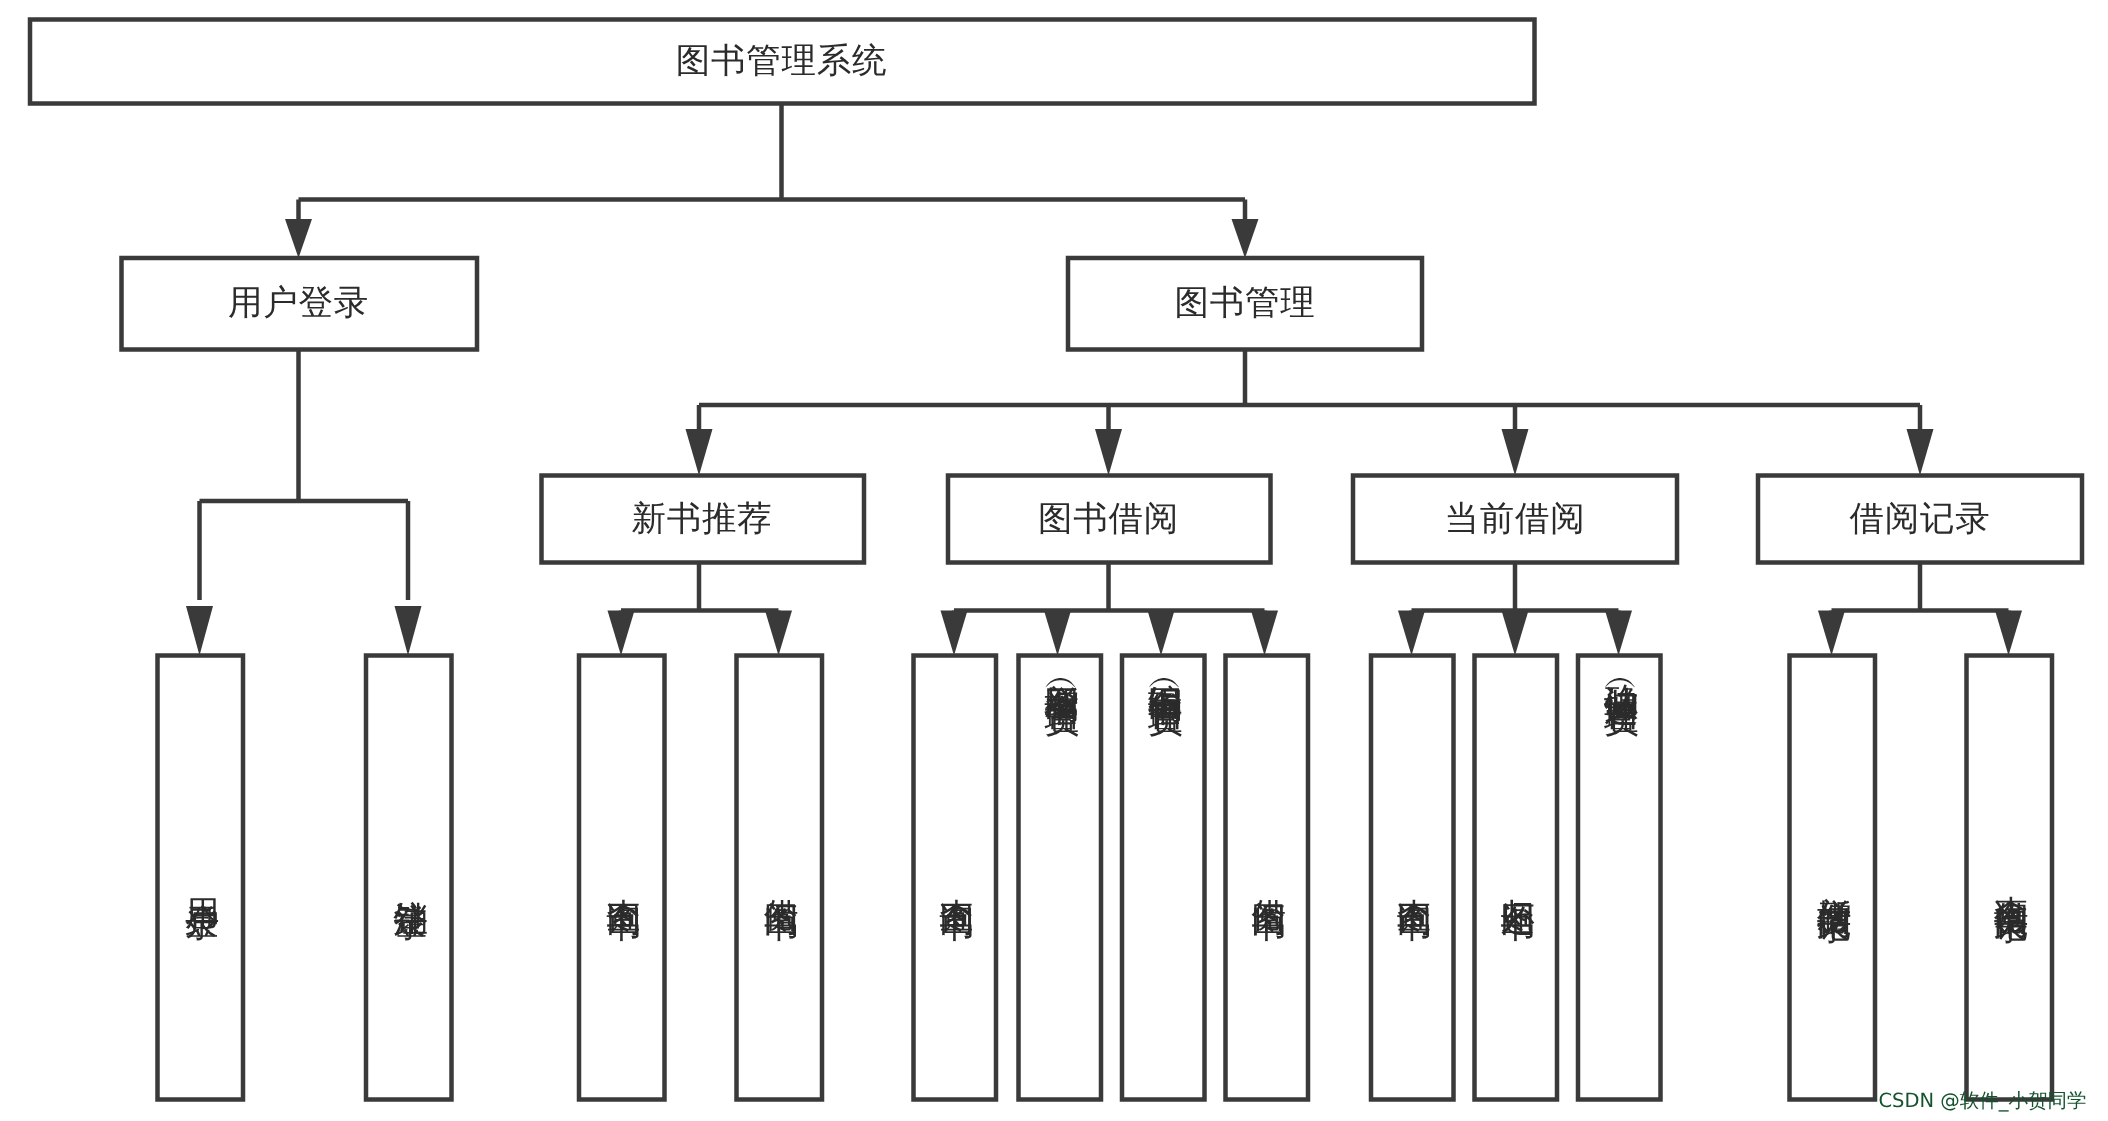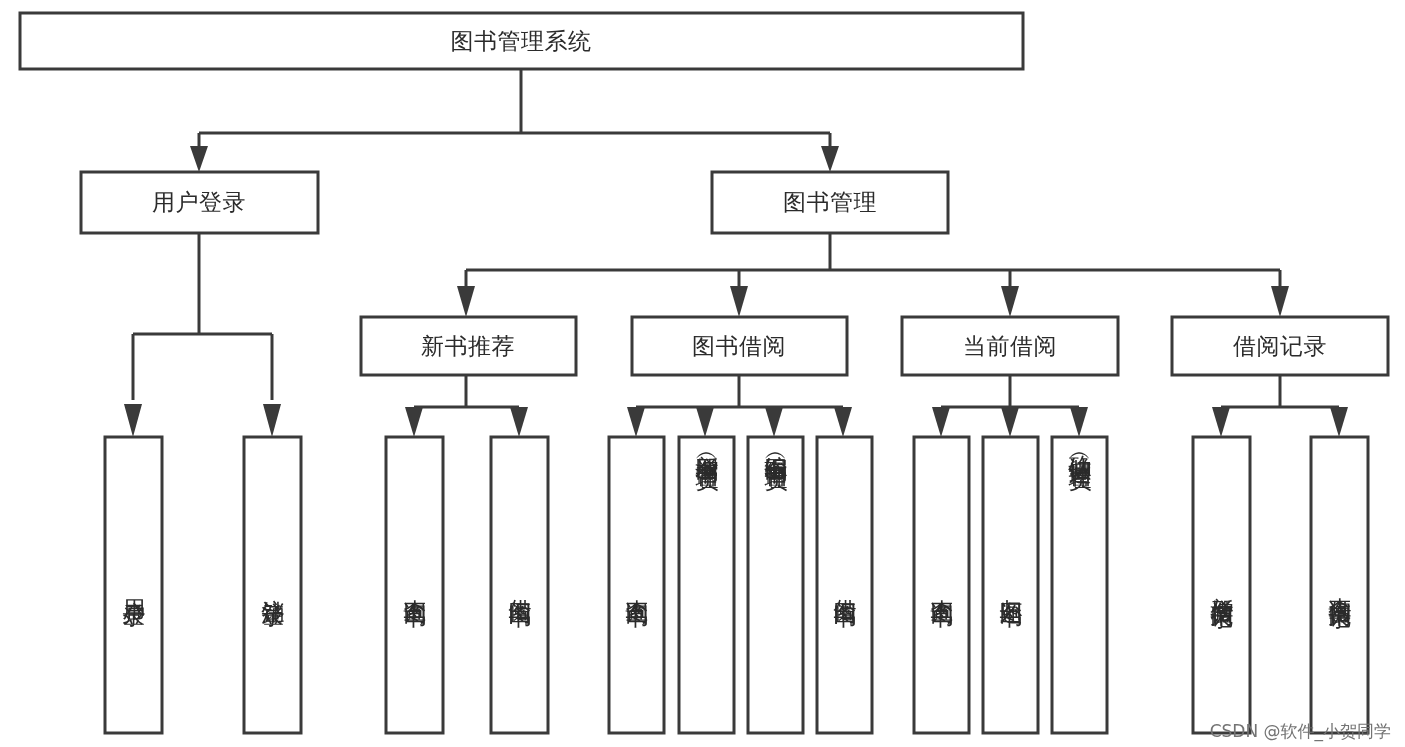--- a/index.html
+++ b/index.html
@@ -64,22 +64,22 @@
     line-height: 1.12;
     letter-spacing: 2px;
     white-space: nowrap;
     text-align: center;
   }
   .watermark {
     position: absolute;
     right: 14px;
     bottom: 4px;
     font-family: "DejaVu Sans", "Liberation Sans", sans-serif;
-    font-size: 17px;
-    color: #737373;
+    font-size: 13px;
+    color: #14532d;
     white-space: nowrap;
   }
 </style>
 </head>
 <body>
 
 <div id="stage">
 
   <svg class="diagram" viewBox="0 0 1405 747" xmlns="http://www.w3.org/2000/svg">
 

